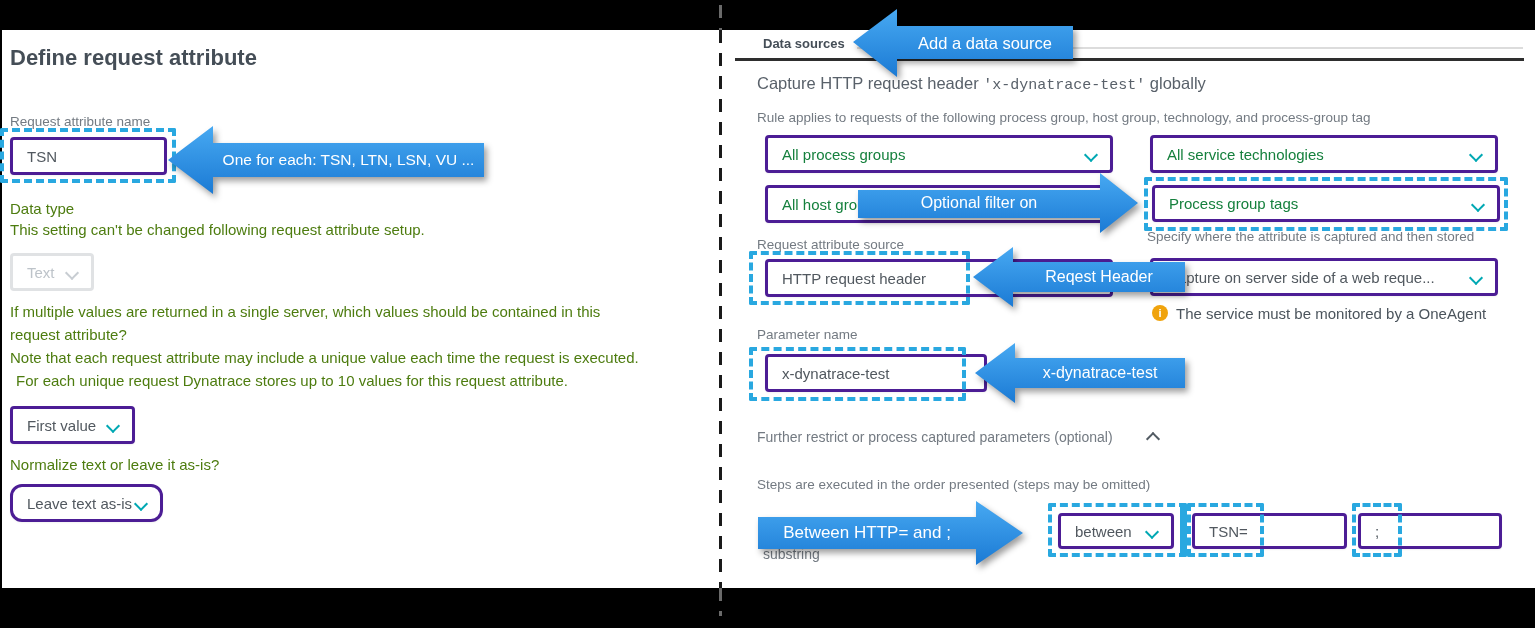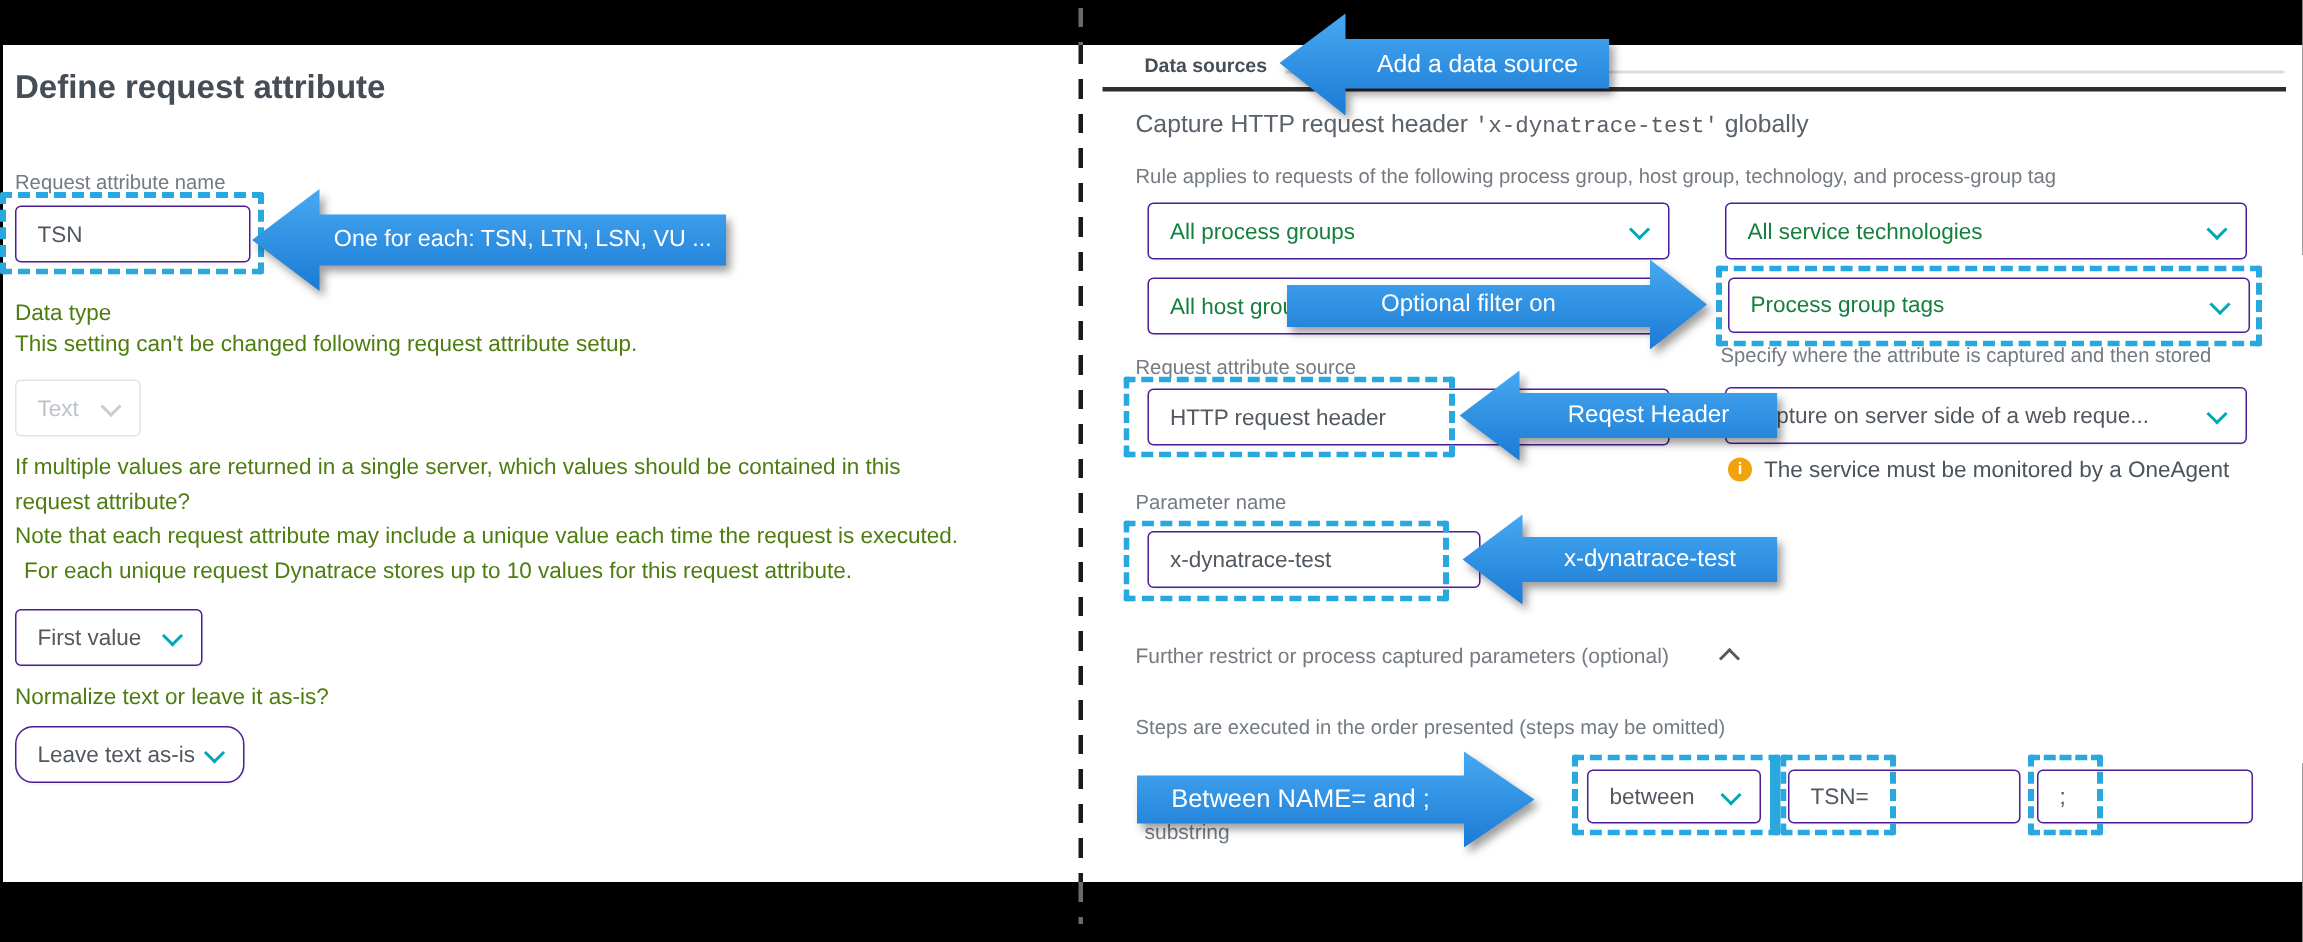--- a/index.html
+++ b/index.html
@@ -15,21 +15,21 @@
     background:repeating-linear-gradient(180deg, currentColor 0 13px, transparent 13px 23px);}
   
   .h1{font-size:22px;font-weight:700;color:#454e57;white-space:nowrap;}
   .tab{font-size:13px;font-weight:700;color:#454e57;white-space:nowrap;}
   .title{font-size:16.5px;color:#59616a;white-space:nowrap;}
   .title .code{font-family:"Liberation Mono","DejaVu Sans Mono",monospace;font-size:15px;}
   .lbl{font-size:13.5px;color:#737a82;white-space:nowrap;}
   .para{font-size:15px;color:#4d7c0f;white-space:nowrap;}
   .note-txt{font-size:15px;color:#4b545c;white-space:nowrap;}
   
-  .box{position:absolute;background:#fff;border:1px solid #4c1d95;border-radius:4px;
+  .box{position:absolute;background:#fff;border:3px solid #4c1d95;border-radius:4px;
     box-shadow:0 1px 2px rgba(0,0,0,.05);display:flex;align-items:center;
     padding:0 14px;font-size:15px;color:#51585f;box-sizing:border-box;white-space:nowrap;}
   .box .box-text{overflow:hidden;text-overflow:ellipsis;}
   .box .placeholder{color:#15803d;}
   .box.disabled{border-color:#e0e2e4;color:#bdc3c9;box-shadow:none;}
   .chev{width:8px;height:8px;border-right:2px solid #00a8b3;border-bottom:2px solid #00a8b3;
     transform:rotate(45deg);position:absolute;right:14px;top:12px;}
   .chev.gray{border-color:#c8cdd2;}
   .caret-up{width:8px;height:8px;border-right:2px solid #525b63;border-bottom:2px solid #525b63;
     transform:rotate(-135deg);display:inline-block;}
@@ -186,15 +186,15 @@
 </div>
 
 <div class="arrow-wrap" style="left:975px;top:343px;width:210px;height:60px;">
   <div class="arrow" style="clip-path:polygon(0 30px,40px 0,40px 15px,210px 15px,210px 45px,40px 45px,40px 60px);padding-left:40px;font-size:16px;">
     <span>x-dynatrace-test</span>
   </div>
 </div>
 
 <div class="arrow-wrap" style="left:758px;top:501px;width:265px;height:64px;">
   <div class="arrow" style="clip-path:polygon(0 16px,218px 16px,218px 0,265px 32px,218px 64px,218px 48px,0 48px);padding-right:47px;font-size:17px;">
-    <span>Between NAME= and ;</span>
+    <span>Between HTTP= and ;</span>
   </div>
 </div>
 
 </body></html>

